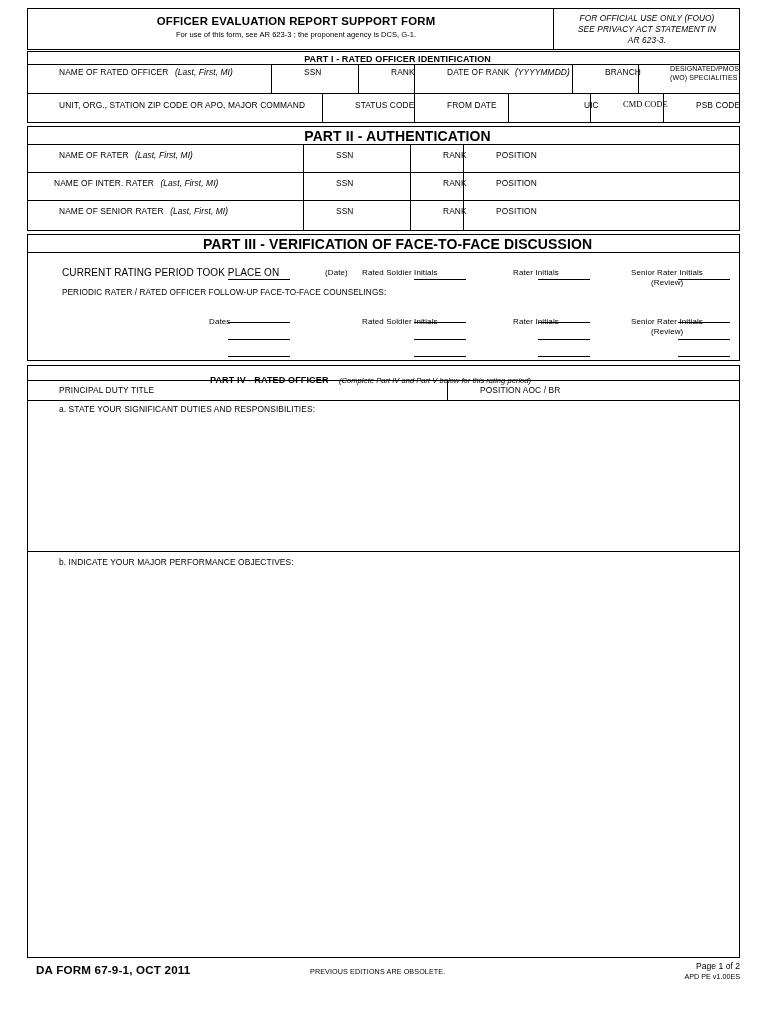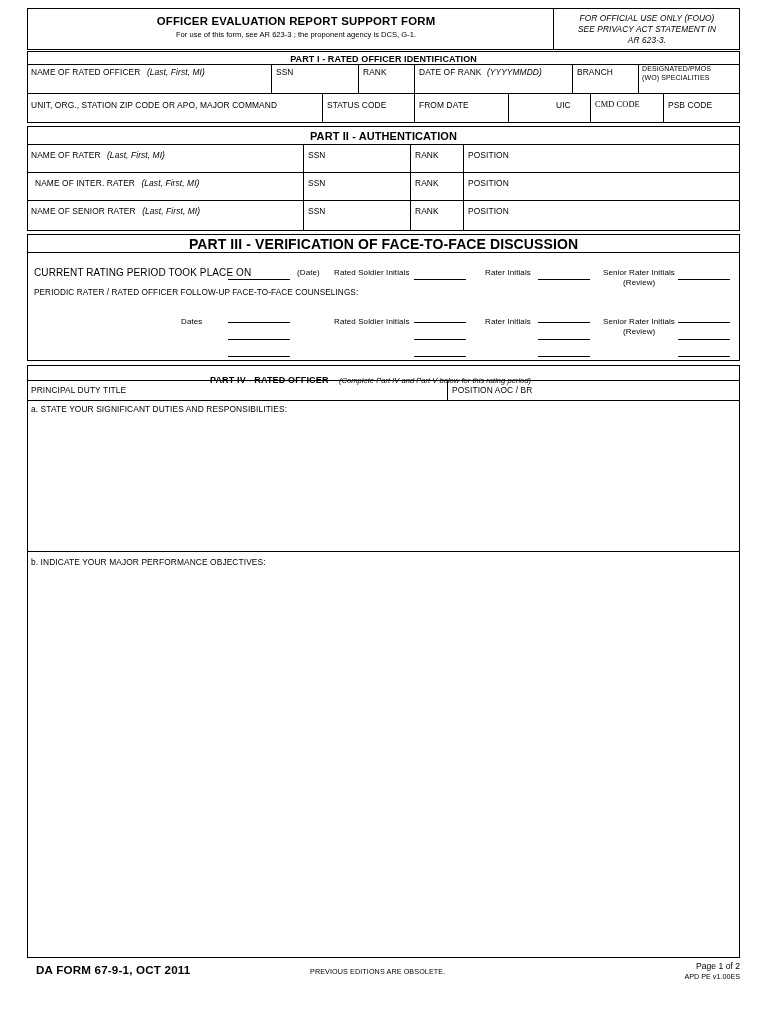--- a/index.html
+++ b/index.html
@@ -10,21 +10,21 @@
     color: #000000;
     overflow: hidden;
   }
   .page { position: relative; width: 770px; height: 1024px; }
 
   
   .abs { position: absolute; }
   .bx { position: absolute; border: 1.6px solid #000; }
   .hline { position: absolute; border-top: 1px solid #000; }
   .vline { position: absolute; border-left: 1px solid #000; }
-  .lbl { font-size: 8.4px; line-height: 10px; letter-spacing: .1px; white-space: nowrap; }
+  .lbl { font-size: 8.4px; line-height: 10px; letter-spacing: .1px; white-space: nowrap; padding-left: 28px; }
   .lbl-i { font-style: italic; }
   .ctr { text-align: center; }
   .bold { font-weight: bold; }
 
   
   #hdr-box { left: 27px; top: 8px; width: 713px; height: 42px; }
   #hdr-div { left: 553px; top: 8px; height: 42px; }
   #form-title { left: 40px; top: 15px; width: 512px; font-size: 11.4px; font-weight: bold; letter-spacing: .2px; }
   #form-sub { left: 40px; top: 30px; width: 512px; font-size: 7.6px; }
   .fouo-ln { left: 556px; width: 182px; font-size: 8.3px; font-style: italic; letter-spacing: .1px; }
@@ -94,35 +94,35 @@
   <div class="abs lbl" style="left:419px; top:100px;">FROM DATE</div>
   <div class="abs lbl" style="left:513px; top:100px;margin-left:43px;">UIC</div>
   <div class="abs lbl" style="left:595px; top:100px;font-family:Liberation Serif, serif;">CMD CODE</div>
   <div class="abs lbl" style="left:668px; top:100px;">PSB CODE</div>
 
   <div class="bx" style="left:27px; top:126px; width:713px; height:105px;"></div>
   <div class="hline" style="left:27px; top:144px; width:713px;"></div>
   <div class="hline" style="left:27px; top:172px; width:713px;"></div>
   <div class="hline" style="left:27px; top:200px; width:713px;"></div>
 
-  <div class="abs lbl bold ctr" style="left:27px; top:131px; width:713px; font-size:11px;">PART II - AUTHENTICATION</div>
+  <div class="abs lbl bold ctr" style="left:27px; top:131px; width:713px; font-size:14px;">PART II - AUTHENTICATION</div>
 
   <div class="vline" style="left:303px; top:144px; height:87px;"></div>
   <div class="vline" style="left:410px; top:144px; height:87px;"></div>
   <div class="vline" style="left:463px; top:144px; height:87px;"></div>
 
   <div class="abs lbl" style="left:31px; top:150px;">
     <span>NAME OF RATER</span>
     <span class="lbl-i" style="margin-left:4px">(Last, First, MI)</span>
   </div>
   <div class="abs lbl" style="left:308px; top:150px;">SSN</div>
   <div class="abs lbl" style="left:415px; top:150px;">RANK</div>
   <div class="abs lbl" style="left:468px; top:150px;">POSITION</div>
 
-  <div class="abs lbl" style="left:35px; top:178px;">
+  <div class="abs lbl" style="left:26px; top:178px;">
     <span>NAME OF INTER. RATER</span>
     <span class="lbl-i" style="margin-left:4px">(Last, First, MI)</span>
   </div>
   <div class="abs lbl" style="left:308px; top:178px;">SSN</div>
   <div class="abs lbl" style="left:415px; top:178px;">RANK</div>
   <div class="abs lbl" style="left:468px; top:178px;">POSITION</div>
 
   <div class="abs lbl" style="left:31px; top:206px;">
     <span>NAME OF SENIOR RATER</span>
     <span class="lbl-i" style="margin-left:4px">(Last, First, MI)</span>

